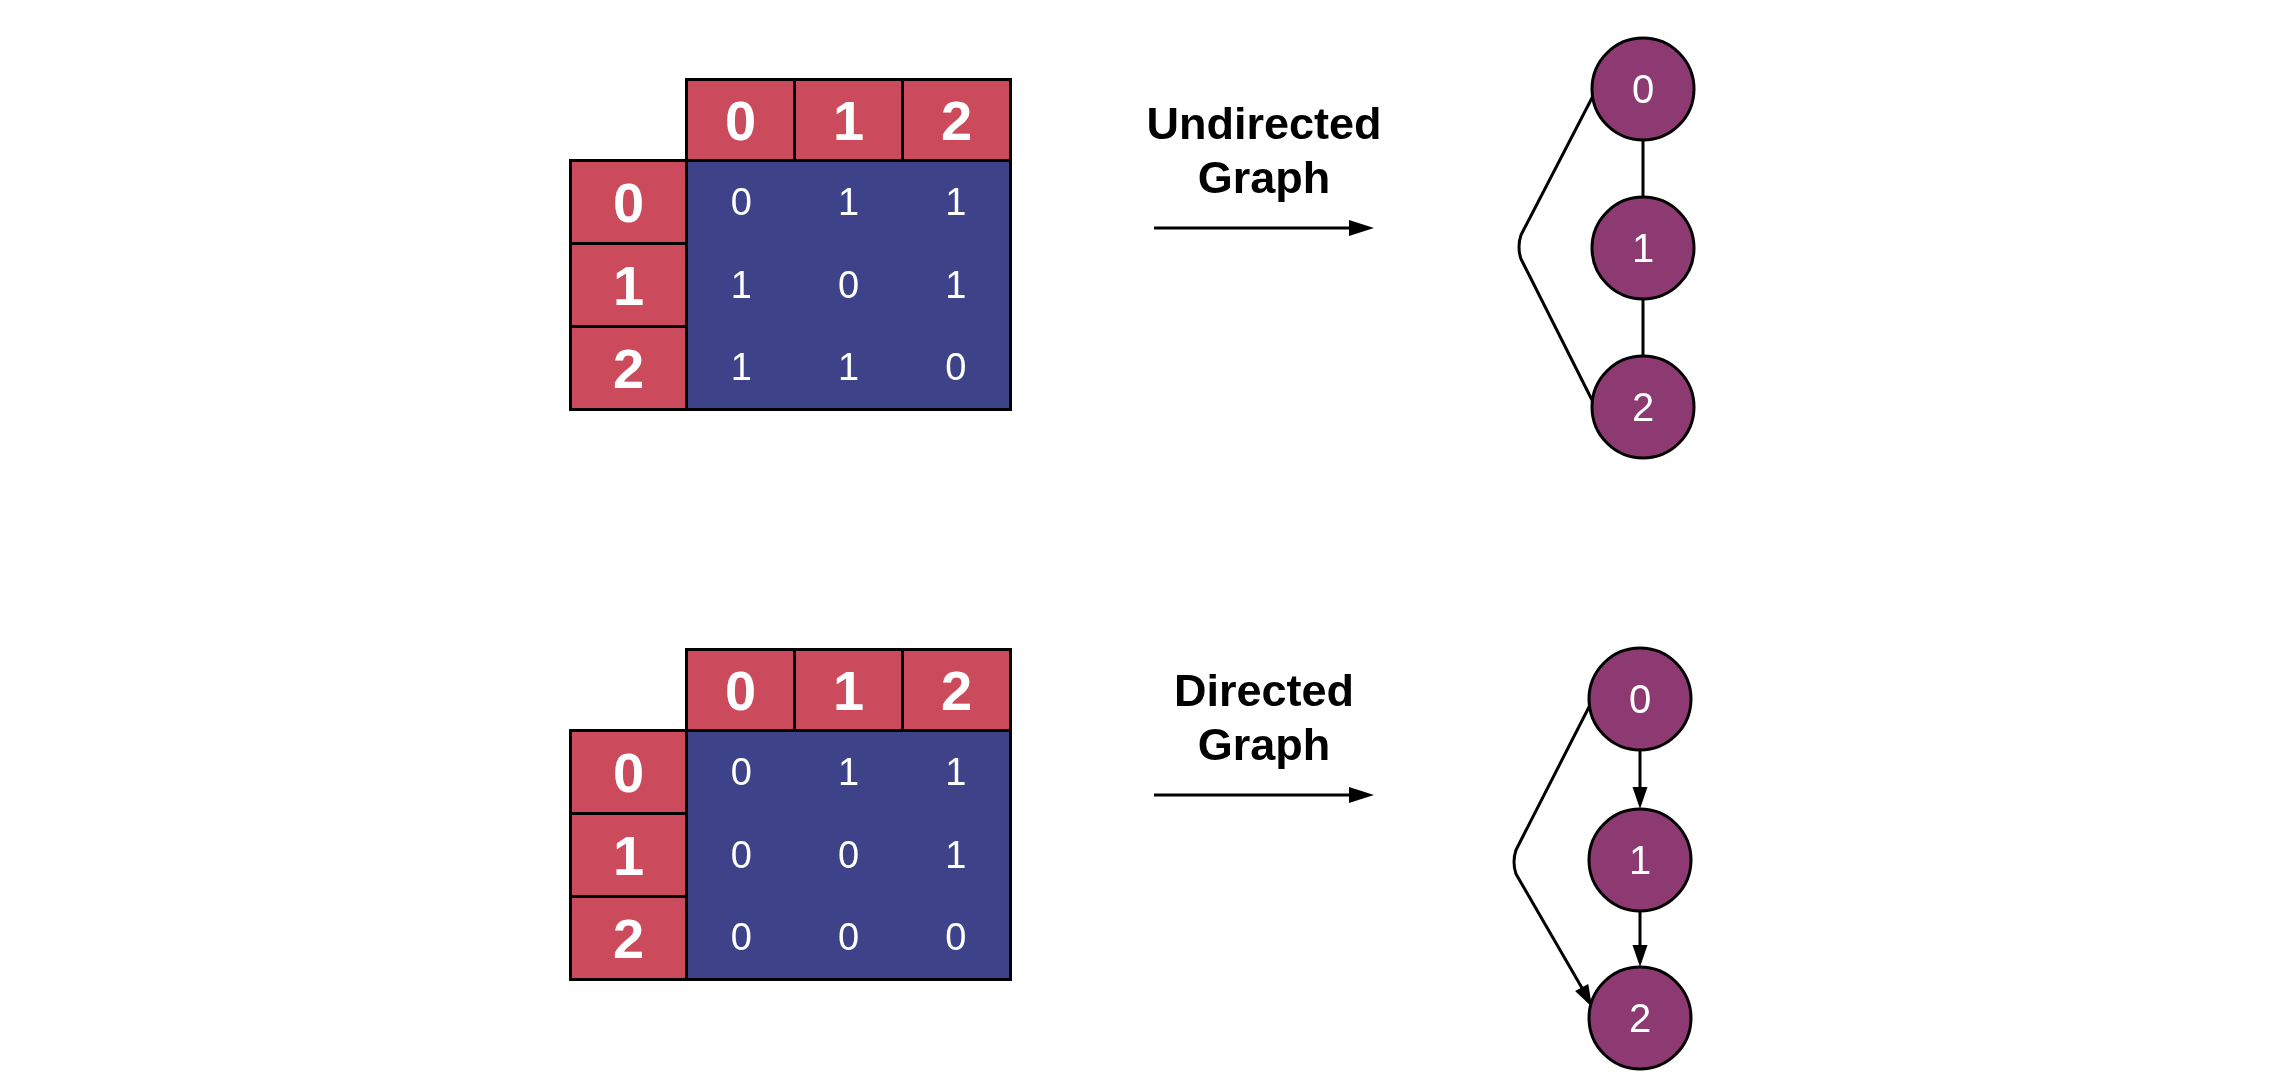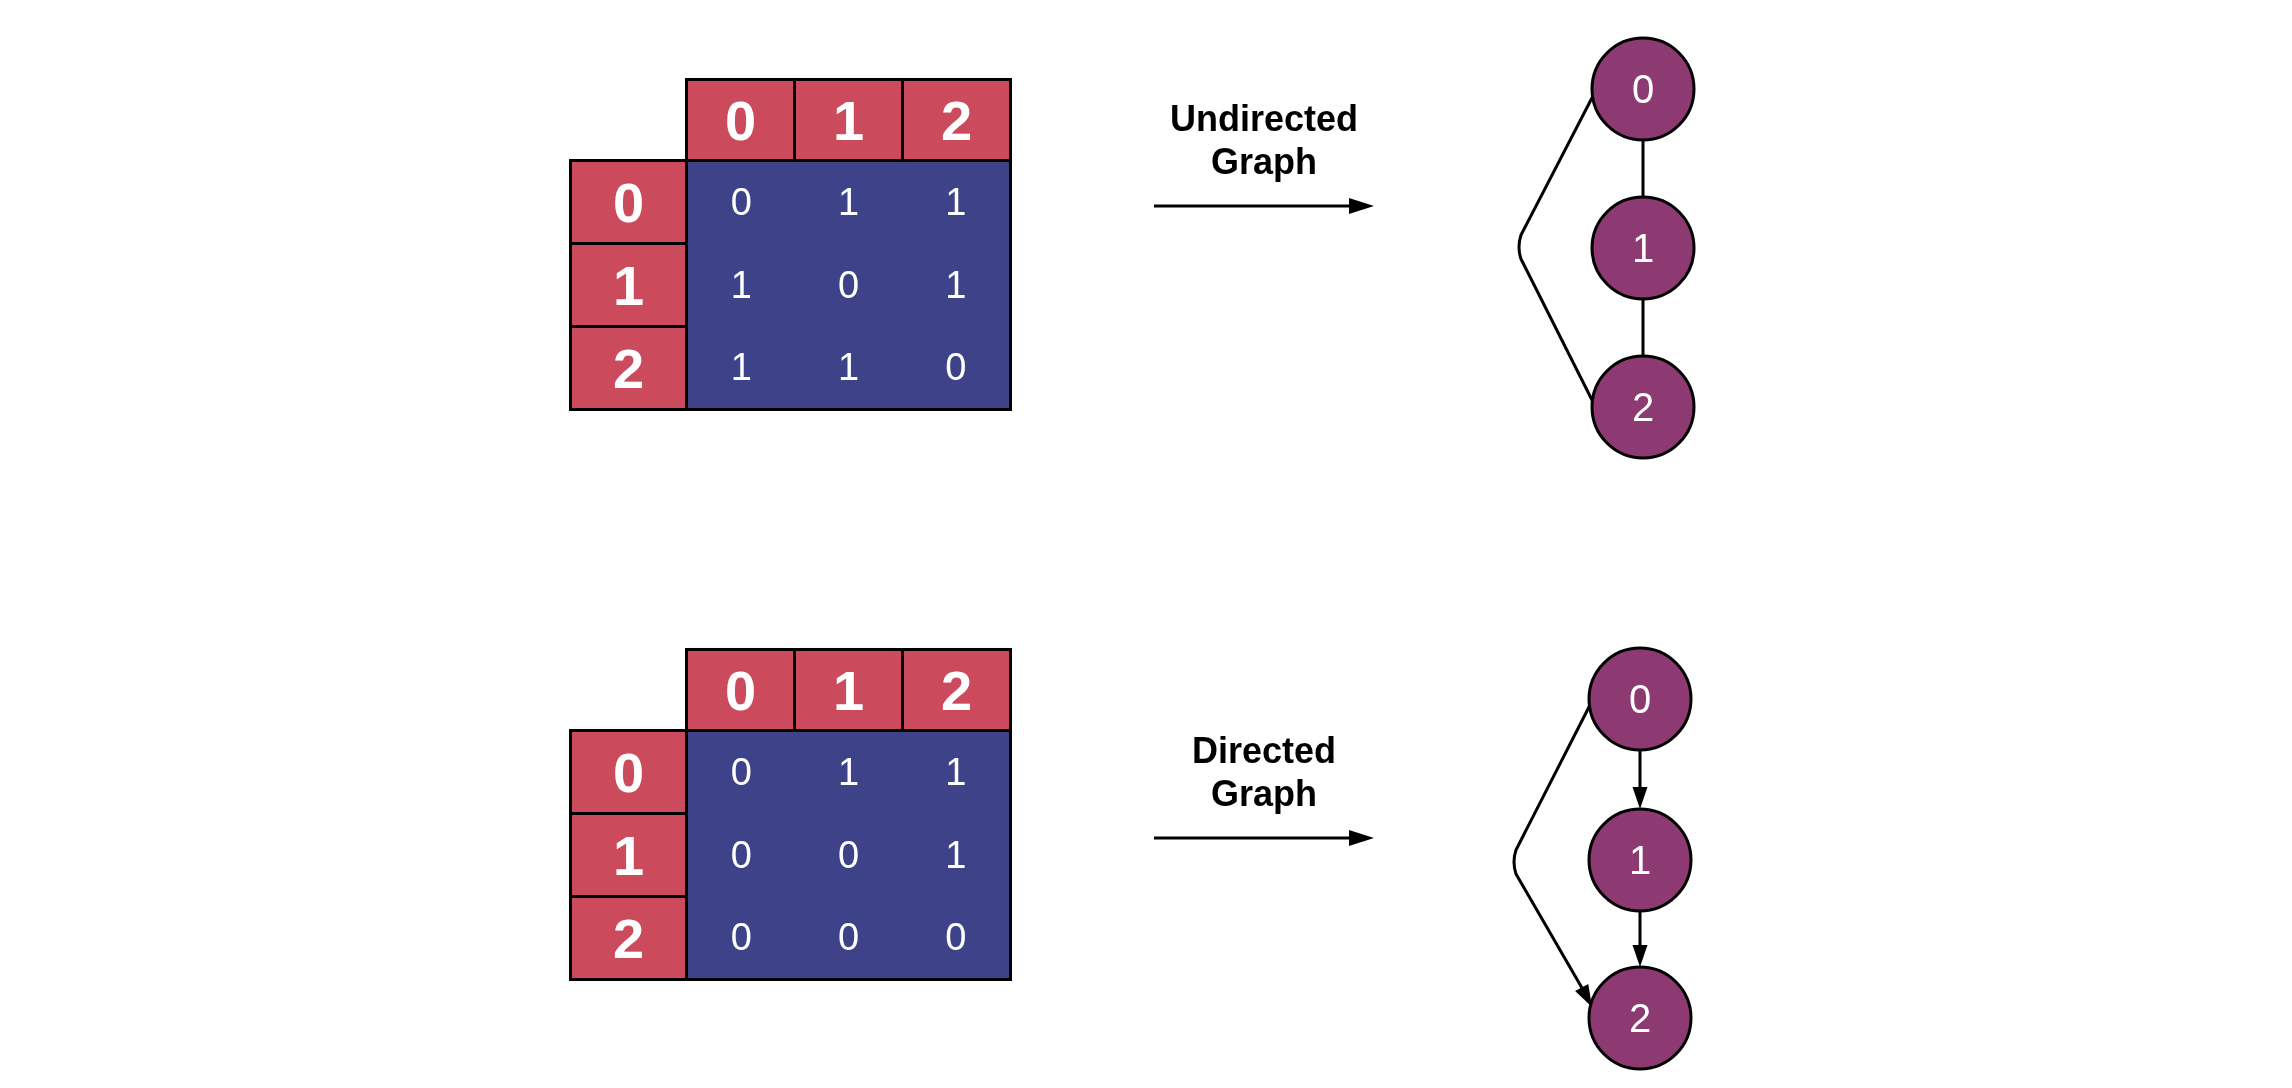--- a/index.html
+++ b/index.html
@@ -41,23 +41,23 @@
   }
   td.bc.col-last { border-right: 3px solid var(--line); }
   tr.row-last td.bc { border-bottom: 3px solid var(--line); }
 
   .m-top    { left: 569px; top: 78px; }
   .m-bottom { left: 569px; top: 648px; }
 
   
   .arrow-block { position: absolute; width: 300px; text-align: center; }
   .ab-top    { left: 1114px; top: 97px; }
-  .ab-bottom { left: 1114px; top: 729px; }
+  .ab-bottom { left: 1114px; top: 664px; }
   .section-title {
-    font-size: 36px;
+    font-size: 45px;
     font-weight: bold;
     line-height: 1.2;
     color: var(--line);
   }
   .h-arrow { margin-top: 10px; display: inline-block; }
   .h-arrow line    { stroke: var(--line); stroke-width: 3; }
   .h-arrow polygon { fill: var(--line); }
 
   
   .graph-svg { position: absolute; }

